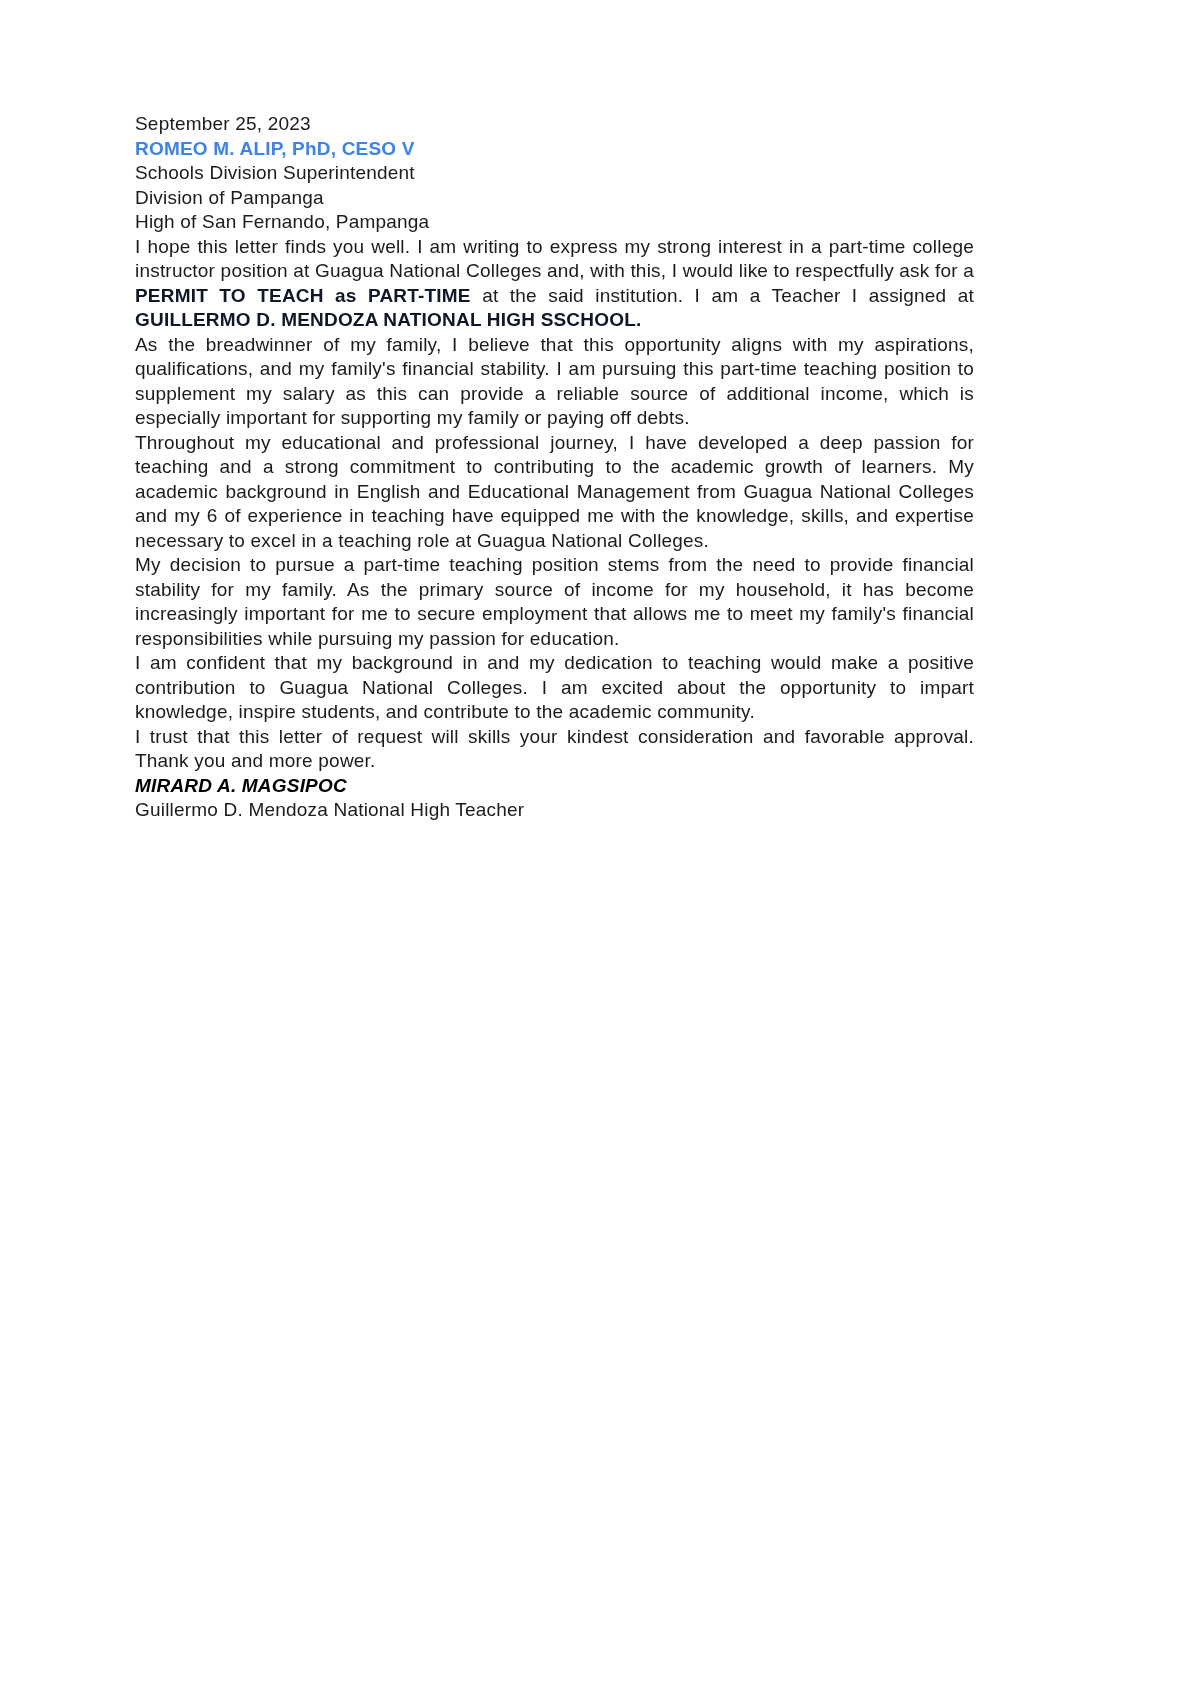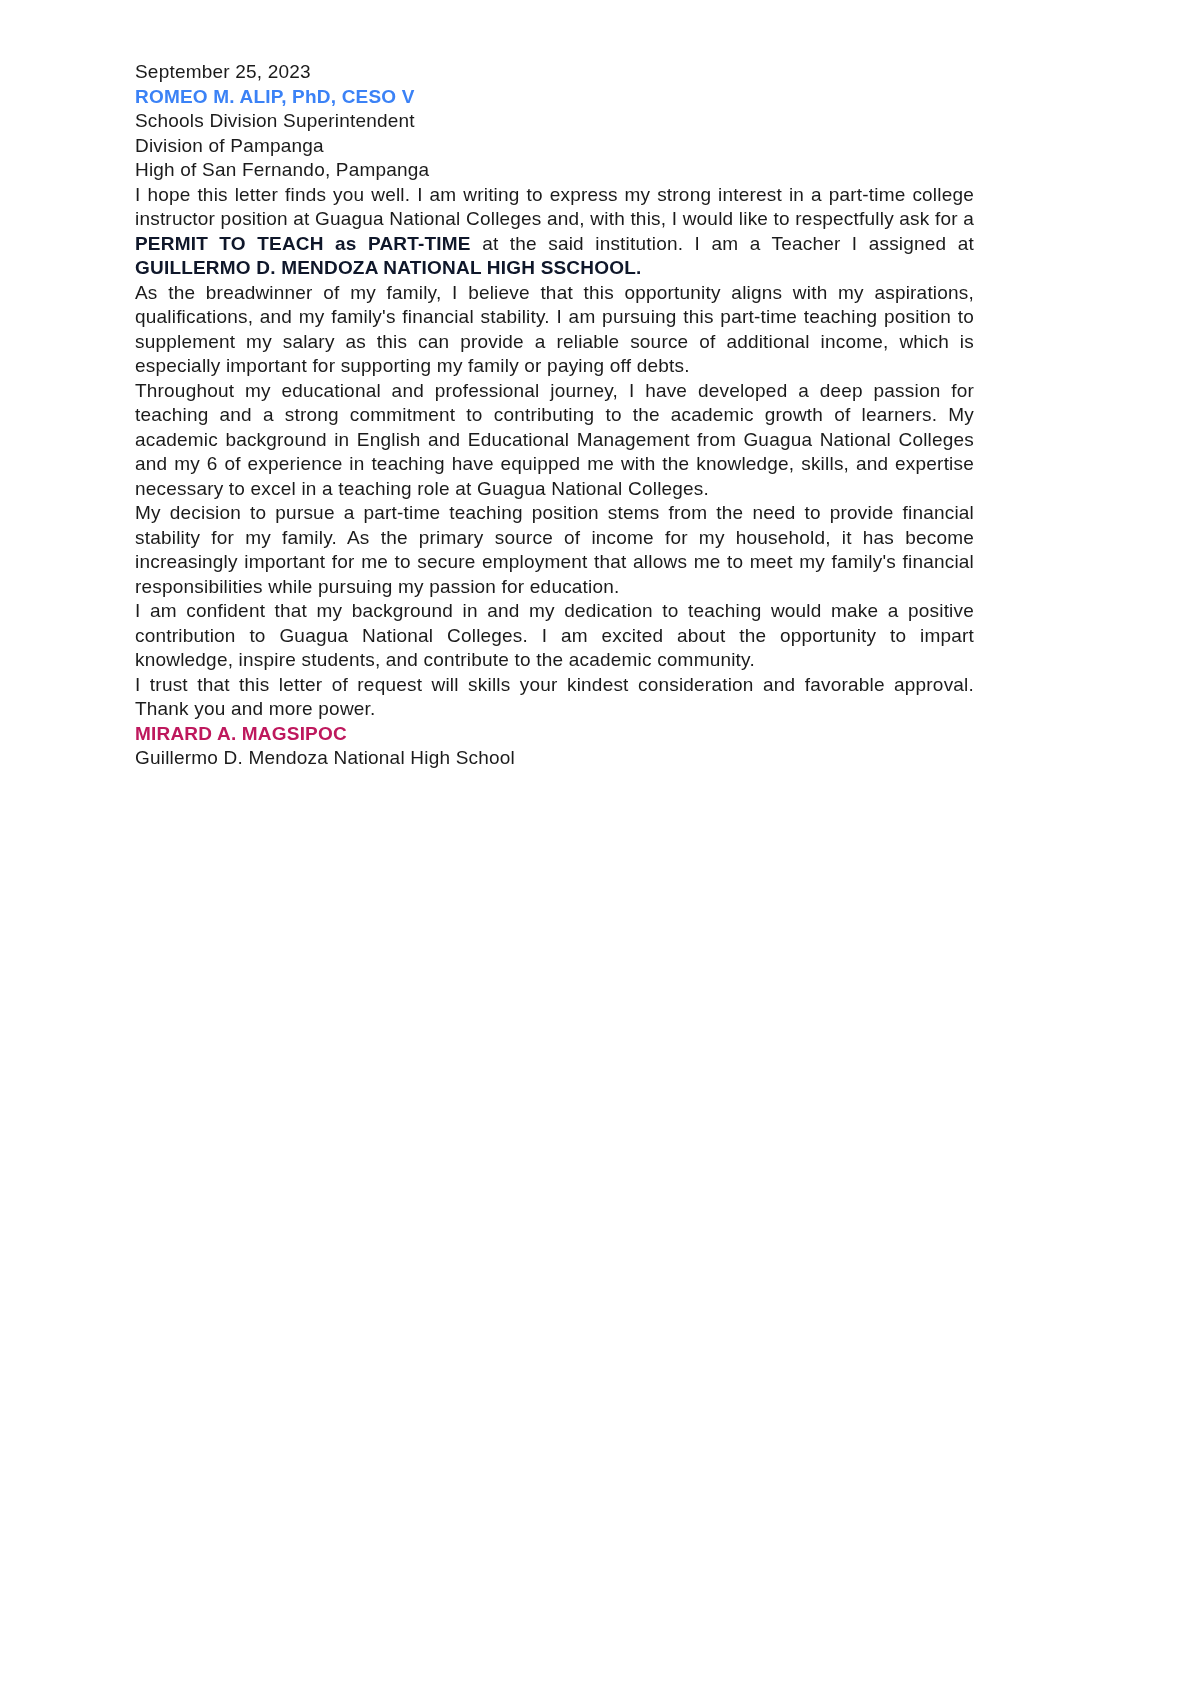--- a/index.html
+++ b/index.html
@@ -6,40 +6,40 @@
     margin: 0;
     padding: 0;
     background: #ffffff;
   }
   .page {
     position: relative;
     width: 1200px;
     height: 1698px;
     box-sizing: border-box;
     background: #ffffff;
-    padding: 60px 226px 60px 135px;
+    padding: 112px 226px 60px 135px;
     font-family: "Liberation Sans", sans-serif;
     font-size: 19px;
     line-height: 24.5px;
     color: #1b1b1b;
     letter-spacing: 0.2px;
   }
   .page p { margin: 0; }
   .date { margin-bottom: 47px; }
   .recipient p { margin: 0; }
   .recipient .name { font-weight: bold; color: #3b82f6; }
   .salutation { margin-top: 47px; margin-bottom: 22px; }
   .body-para {
     text-align: justify;
     margin-bottom: 20px;
   }
   .body-para strong { font-weight: bold; color: #0f172a; }
   .closing { margin-top: 52px; margin-bottom: 33px; }
   .signature p { margin: 0; }
-  .signature .name { font-weight: bold; color: #be185d; }
+  .signature .name { font-weight: bold; color: #000000; font-style: italic; }
 </style>
 </head>
 <body>
 
 <div class="page">
 
   <p class="date">September 25, 2023</p>
 
   <div class="recipient">
     <p class="name">ROMEO M. ALIP, PhD, CESO V</p>
@@ -52,16 +52,16 @@
   <p class="body-para"><span>I hope this letter finds you well. I am writing to express my strong interest in a part-time college instructor position at Guagua National Colleges and, with this, I would like to respectfully ask for a </span><strong>PERMIT TO TEACH as PART-TIME</strong><span> at the said institution.  I am a Teacher I assigned at </span><strong>GUILLERMO D. MENDOZA NATIONAL HIGH SSCHOOL.</strong></p>
   <p class="body-para"><span>As the breadwinner of my family, I believe that this opportunity aligns with my aspirations, qualifications, and my family's financial stability. I am pursuing this part-time teaching position to supplement my salary as this can provide a reliable source of additional income, which is especially important for supporting my family or paying off debts.</span></p>
   <p class="body-para"><span>Throughout my educational and professional journey, I have developed a deep passion for teaching and a strong commitment to contributing to the academic growth of learners. My academic background in English and Educational Management from Guagua National Colleges and my 6 of experience in teaching have equipped me with the knowledge, skills, and expertise necessary to excel in a teaching role at Guagua National Colleges.</span></p>
   <p class="body-para"><span>My decision to pursue a part-time teaching position stems from the need to provide financial stability for my family. As the primary source of income for my household, it has become increasingly important for me to secure employment that allows me to meet my family's financial responsibilities while pursuing my passion for education.</span></p>
   <p class="body-para"><span>I am confident that my background in and my dedication to teaching would make a positive contribution to Guagua National Colleges. I am excited about the opportunity to impart knowledge, inspire students, and contribute to the academic community.</span></p>
   <p class="body-para"><span>I trust that this letter of request will skills your kindest consideration and favorable approval.  Thank you and more power.</span></p>
 
 
   <div class="signature">
     <p class="name">MIRARD A. MAGSIPOC</p>
-    <p>Guillermo D. Mendoza National High School</p>
+    <p>Guillermo D. Mendoza National High Teacher</p>
   </div>
 
 </div>
 
 </body></html>

